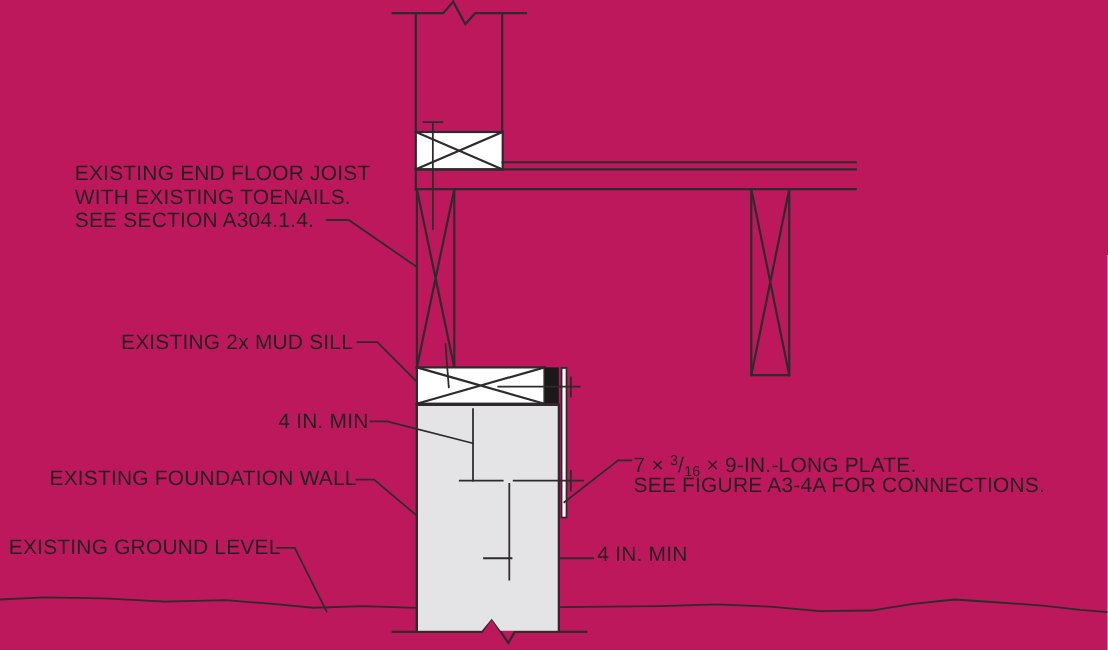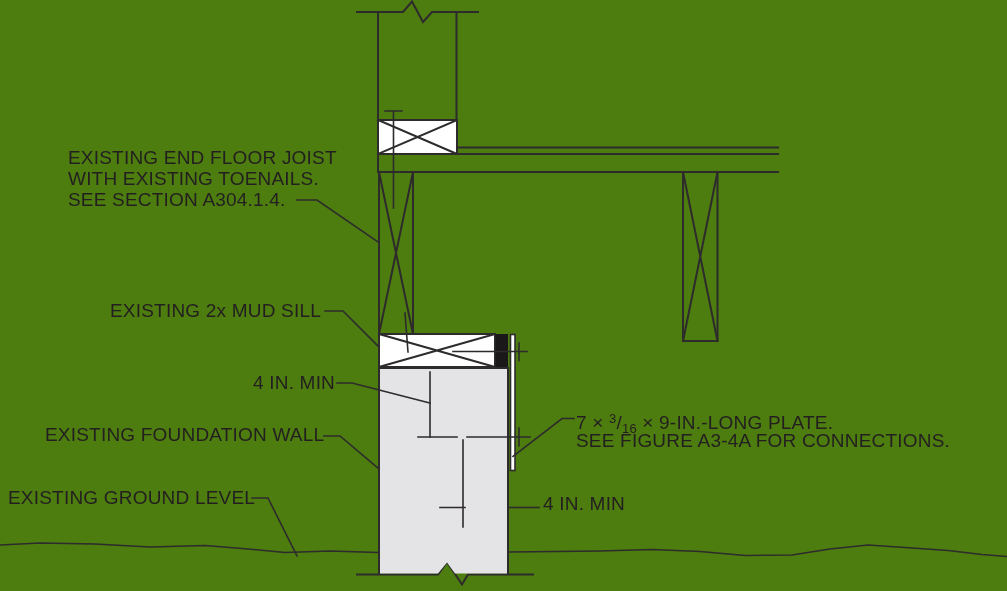--- a/index.html
+++ b/index.html
@@ -4,21 +4,21 @@
 <style>
   html, body {
     margin: 0;
     padding: 0;
     background: #ffffff;
   }
   .canvas {
     position: relative;
     width: 1007px;
     height: 591px;
-    background: #4d7c0f;
+    background: #be185d;
     overflow: hidden;
   }
   svg {
     display: block;
   }
   text {
     font-family: "Liberation Sans", "DejaVu Sans", sans-serif;
     font-size: 19px;
     letter-spacing: 0.2px;
   }

